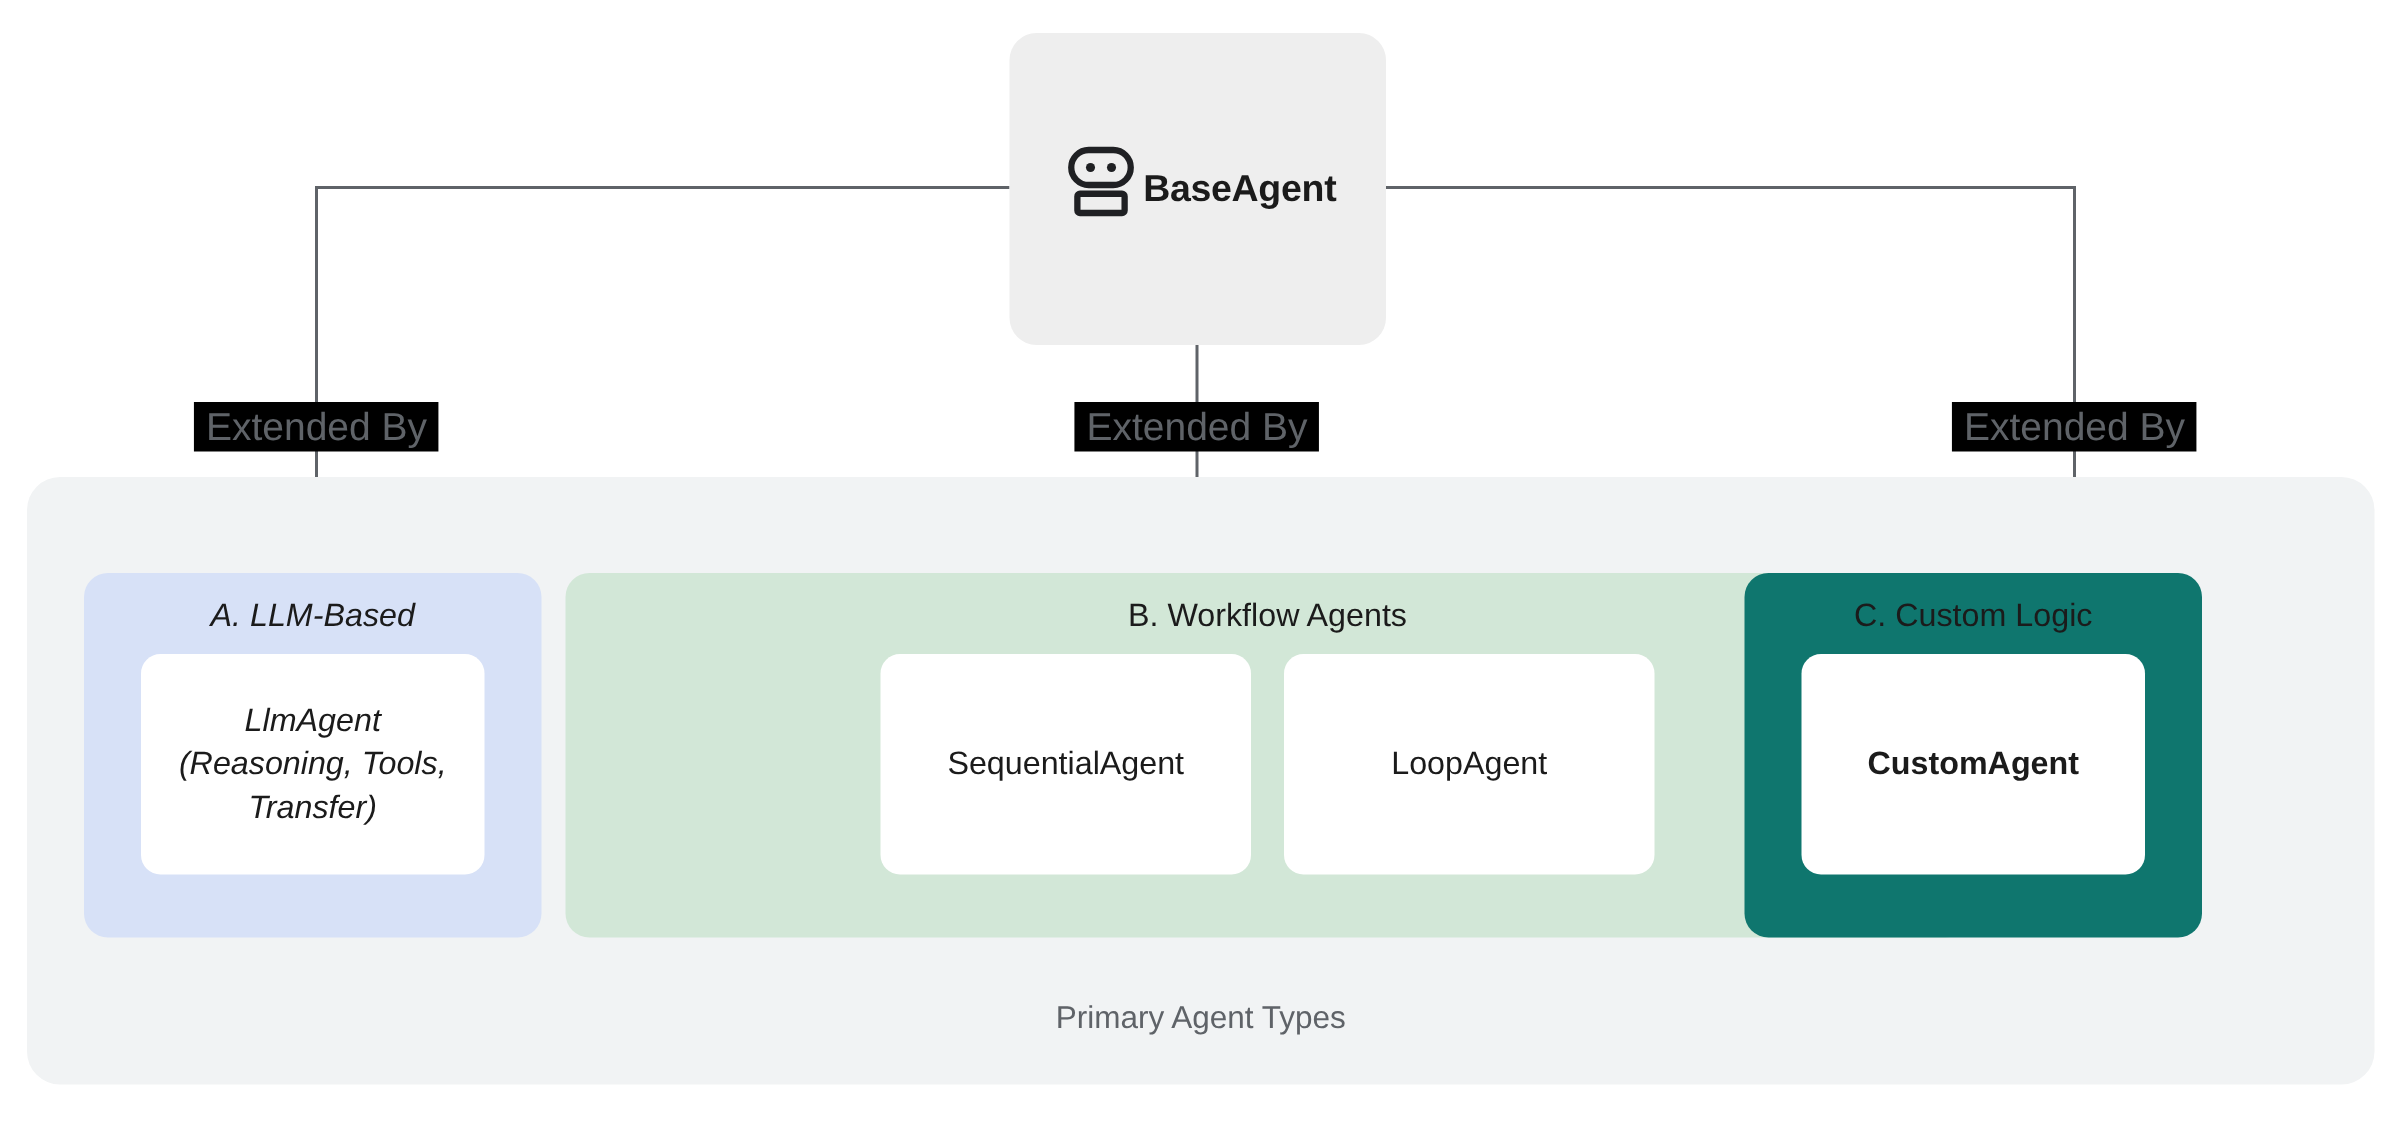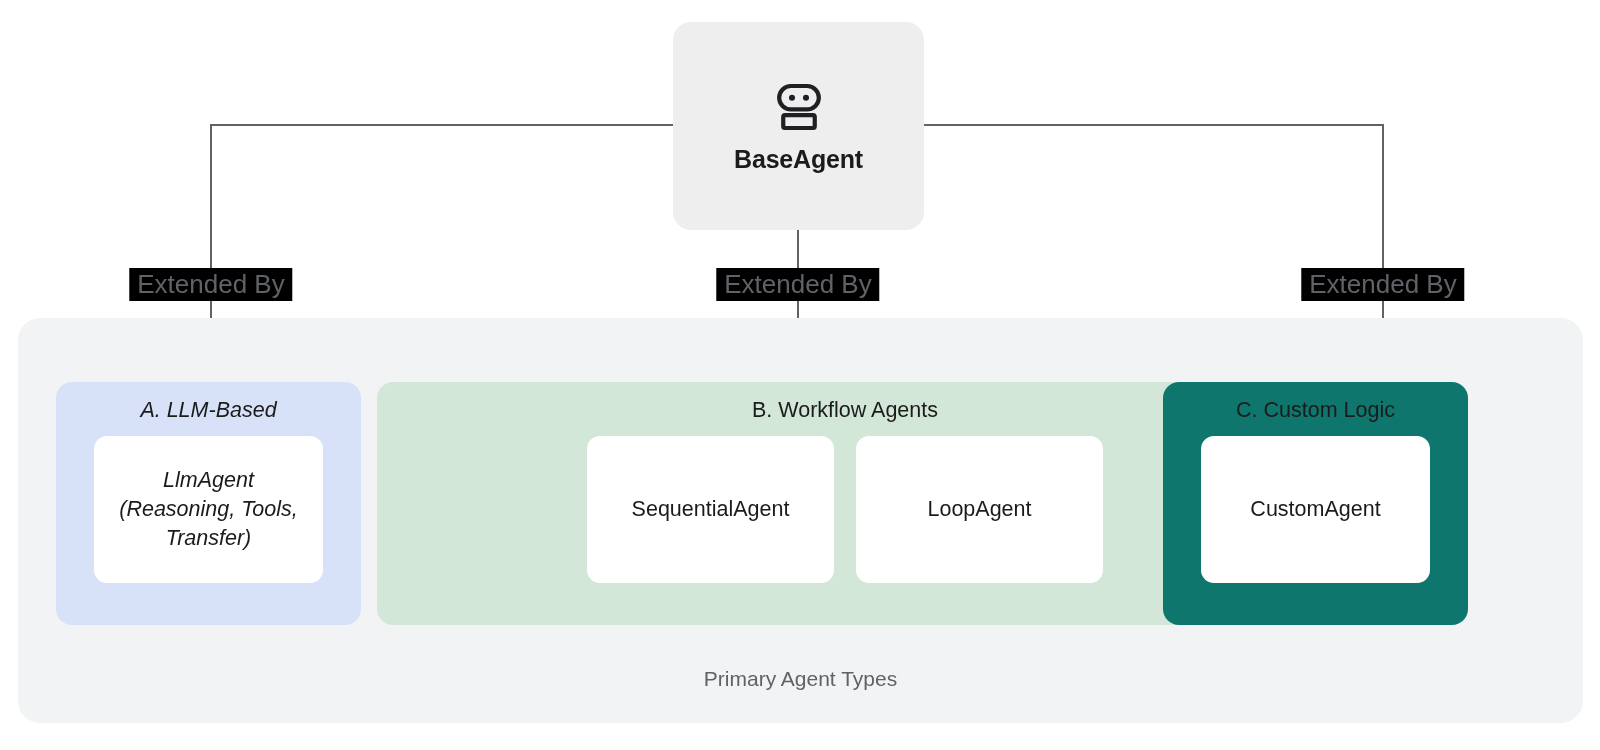--- a/index.html
+++ b/index.html
@@ -32,21 +32,21 @@
   #base-agent-node {
     position: absolute;
     left: 673px;
     top: 22px;
     width: 251px;
     height: 208px;
     background: #eeeeee;
     border-radius: 18px;
     z-index: 3;
     display: flex;
-    flex-direction: column;
+    flex-direction: row;
     align-items: center;
     justify-content: center;
   }
   #base-agent-icon {
     width: 56px;
     height: 56px;
     display: block;
     margin-bottom: 10px;
   }
   #base-agent-label {
@@ -128,21 +128,21 @@
     justify-content: center;
     text-align: center;
     font-size: 21.5px;
     color: #1b1b1b;
     line-height: 29px;
     box-sizing: border-box;
     padding: 6px 10px;
   }
   #category-group-a .agent-card { width: 261px; }
   #category-group-b .agent-card { width: 247px; }
-  #category-group-c .agent-card { width: 297px; }
+  #category-group-c .agent-card { width: 297px; font-weight: bold; }
 </style>
 </head>
 <body>
 
 <div id="stage">
 
   <svg id="connectors" viewBox="0 0 1600 750" xmlns="http://www.w3.org/2000/svg">
     <defs>
       <marker id="arrowhead" markerWidth="10" markerHeight="10" refX="5" refY="5" orient="auto" markerUnits="userSpaceOnUse">
         <path d="M 0 0 L 10 0 L 5 10 z" fill="#5f6368"></path>

